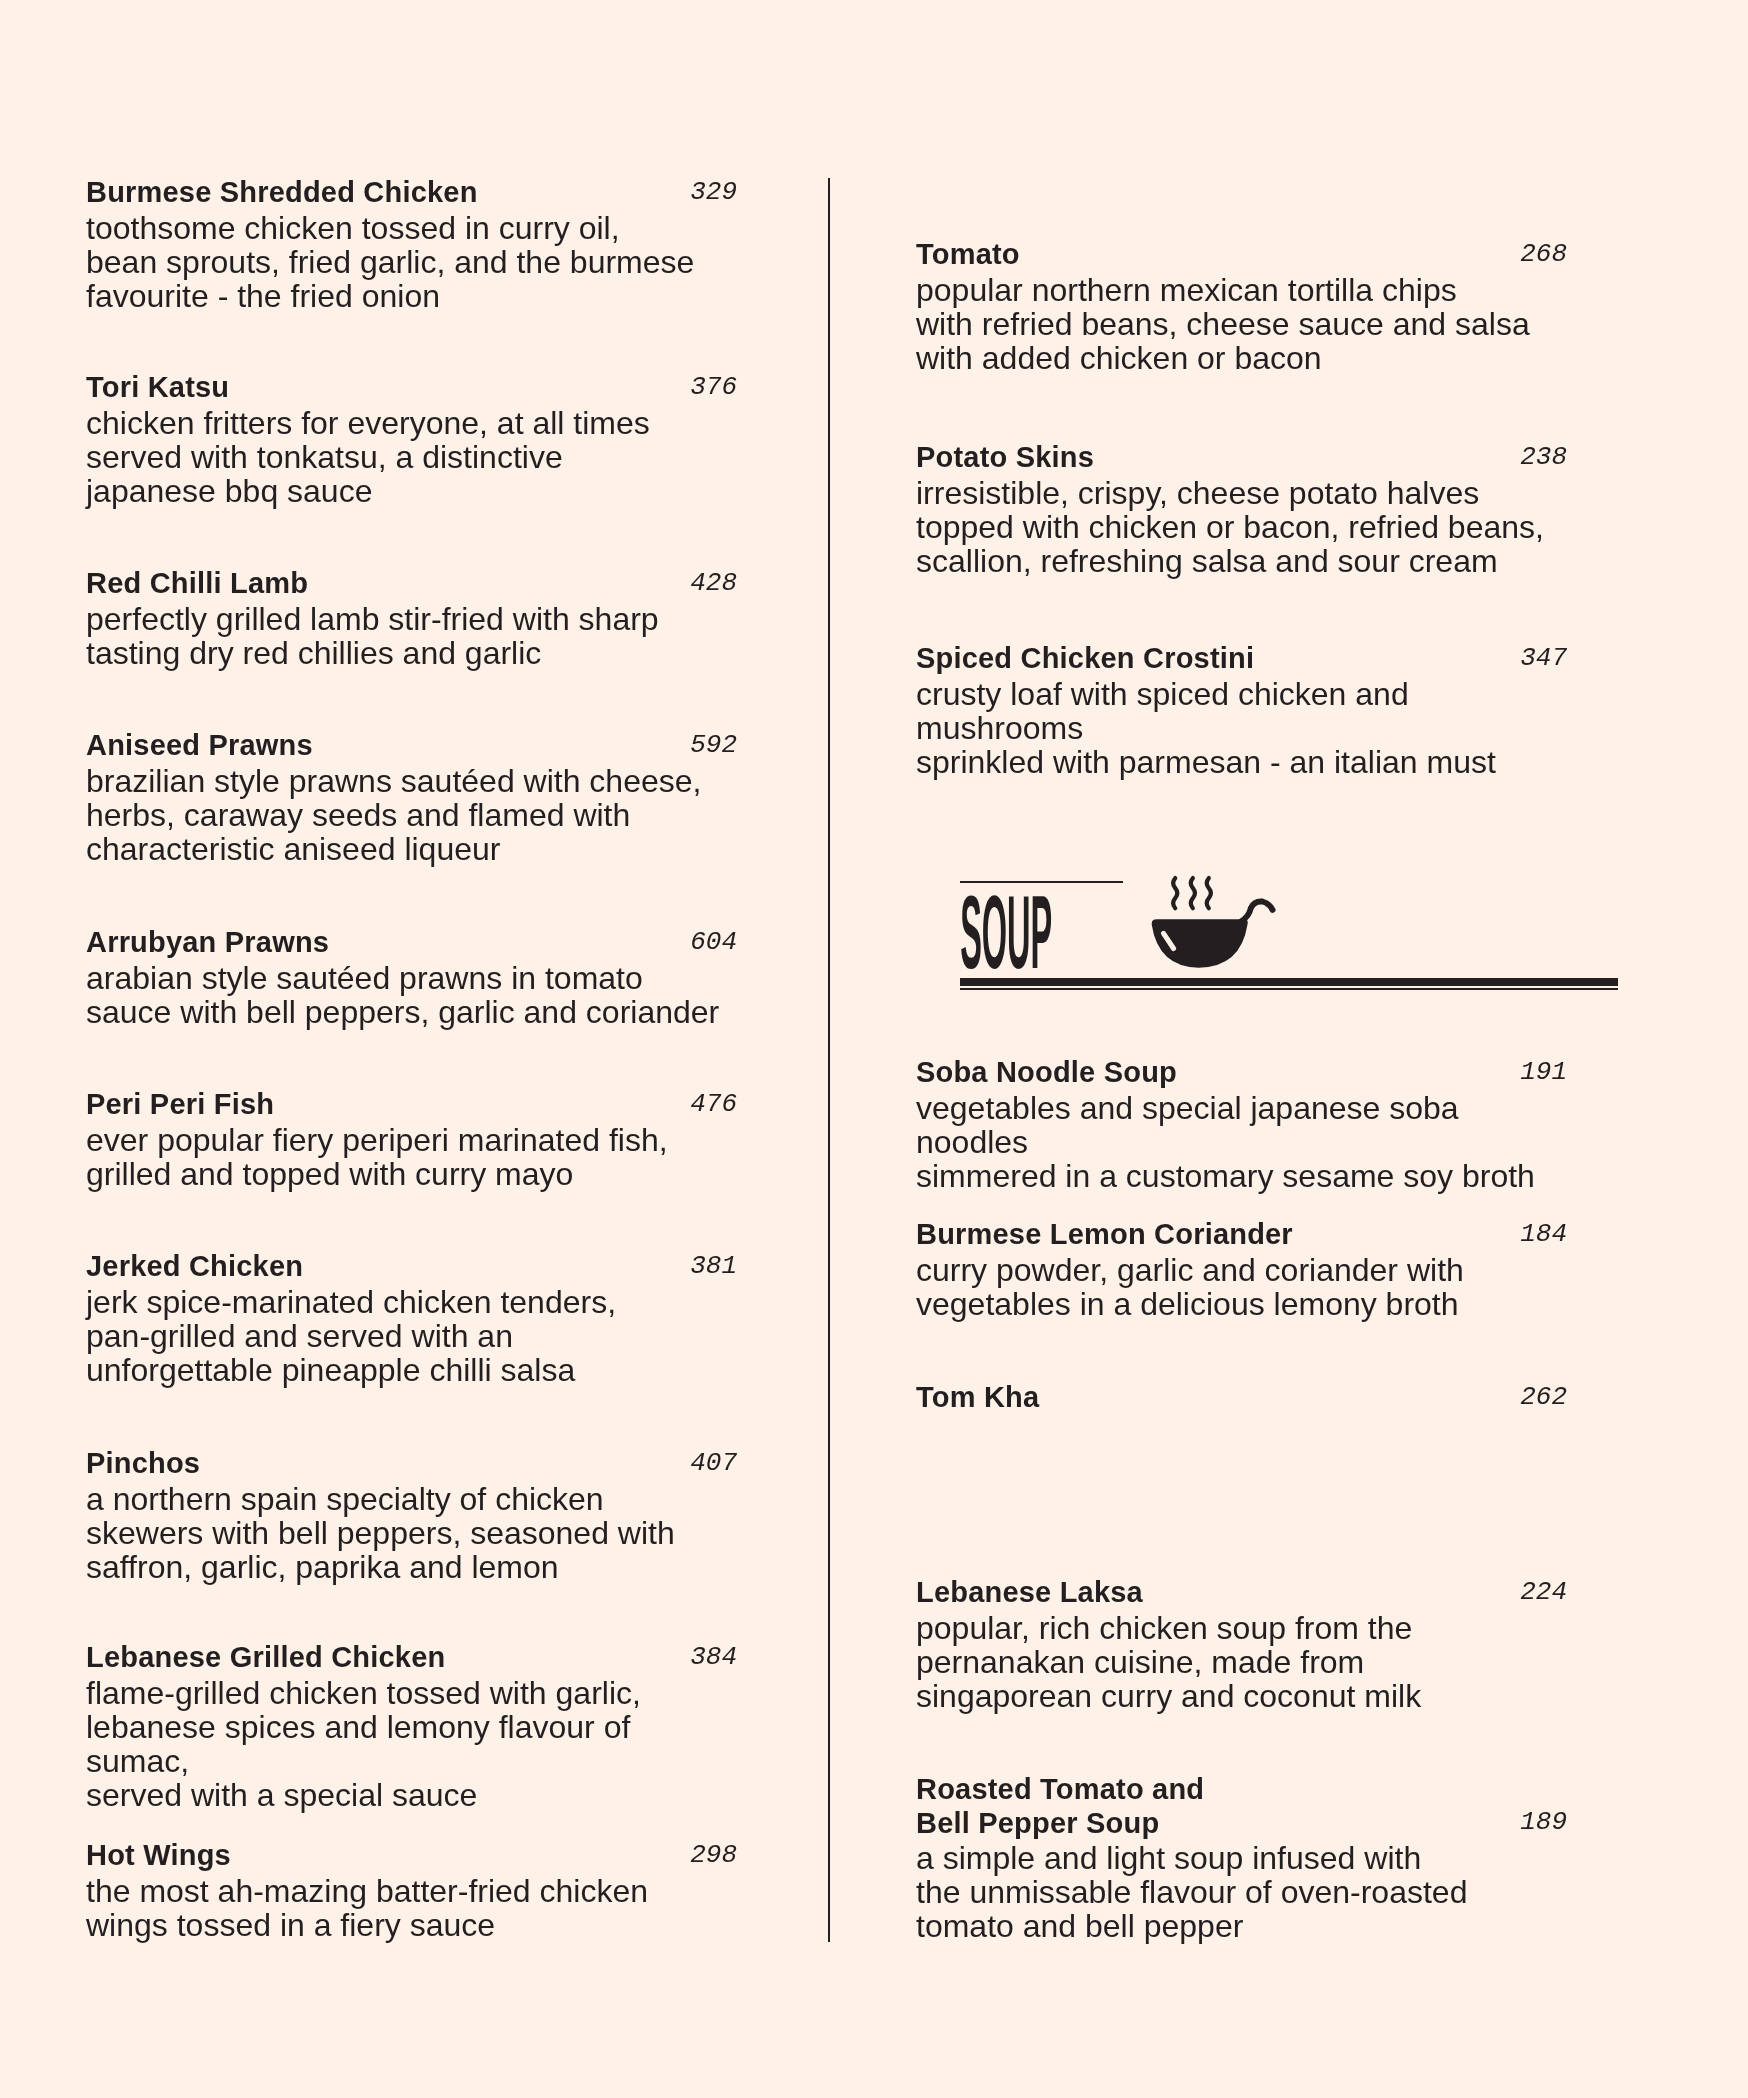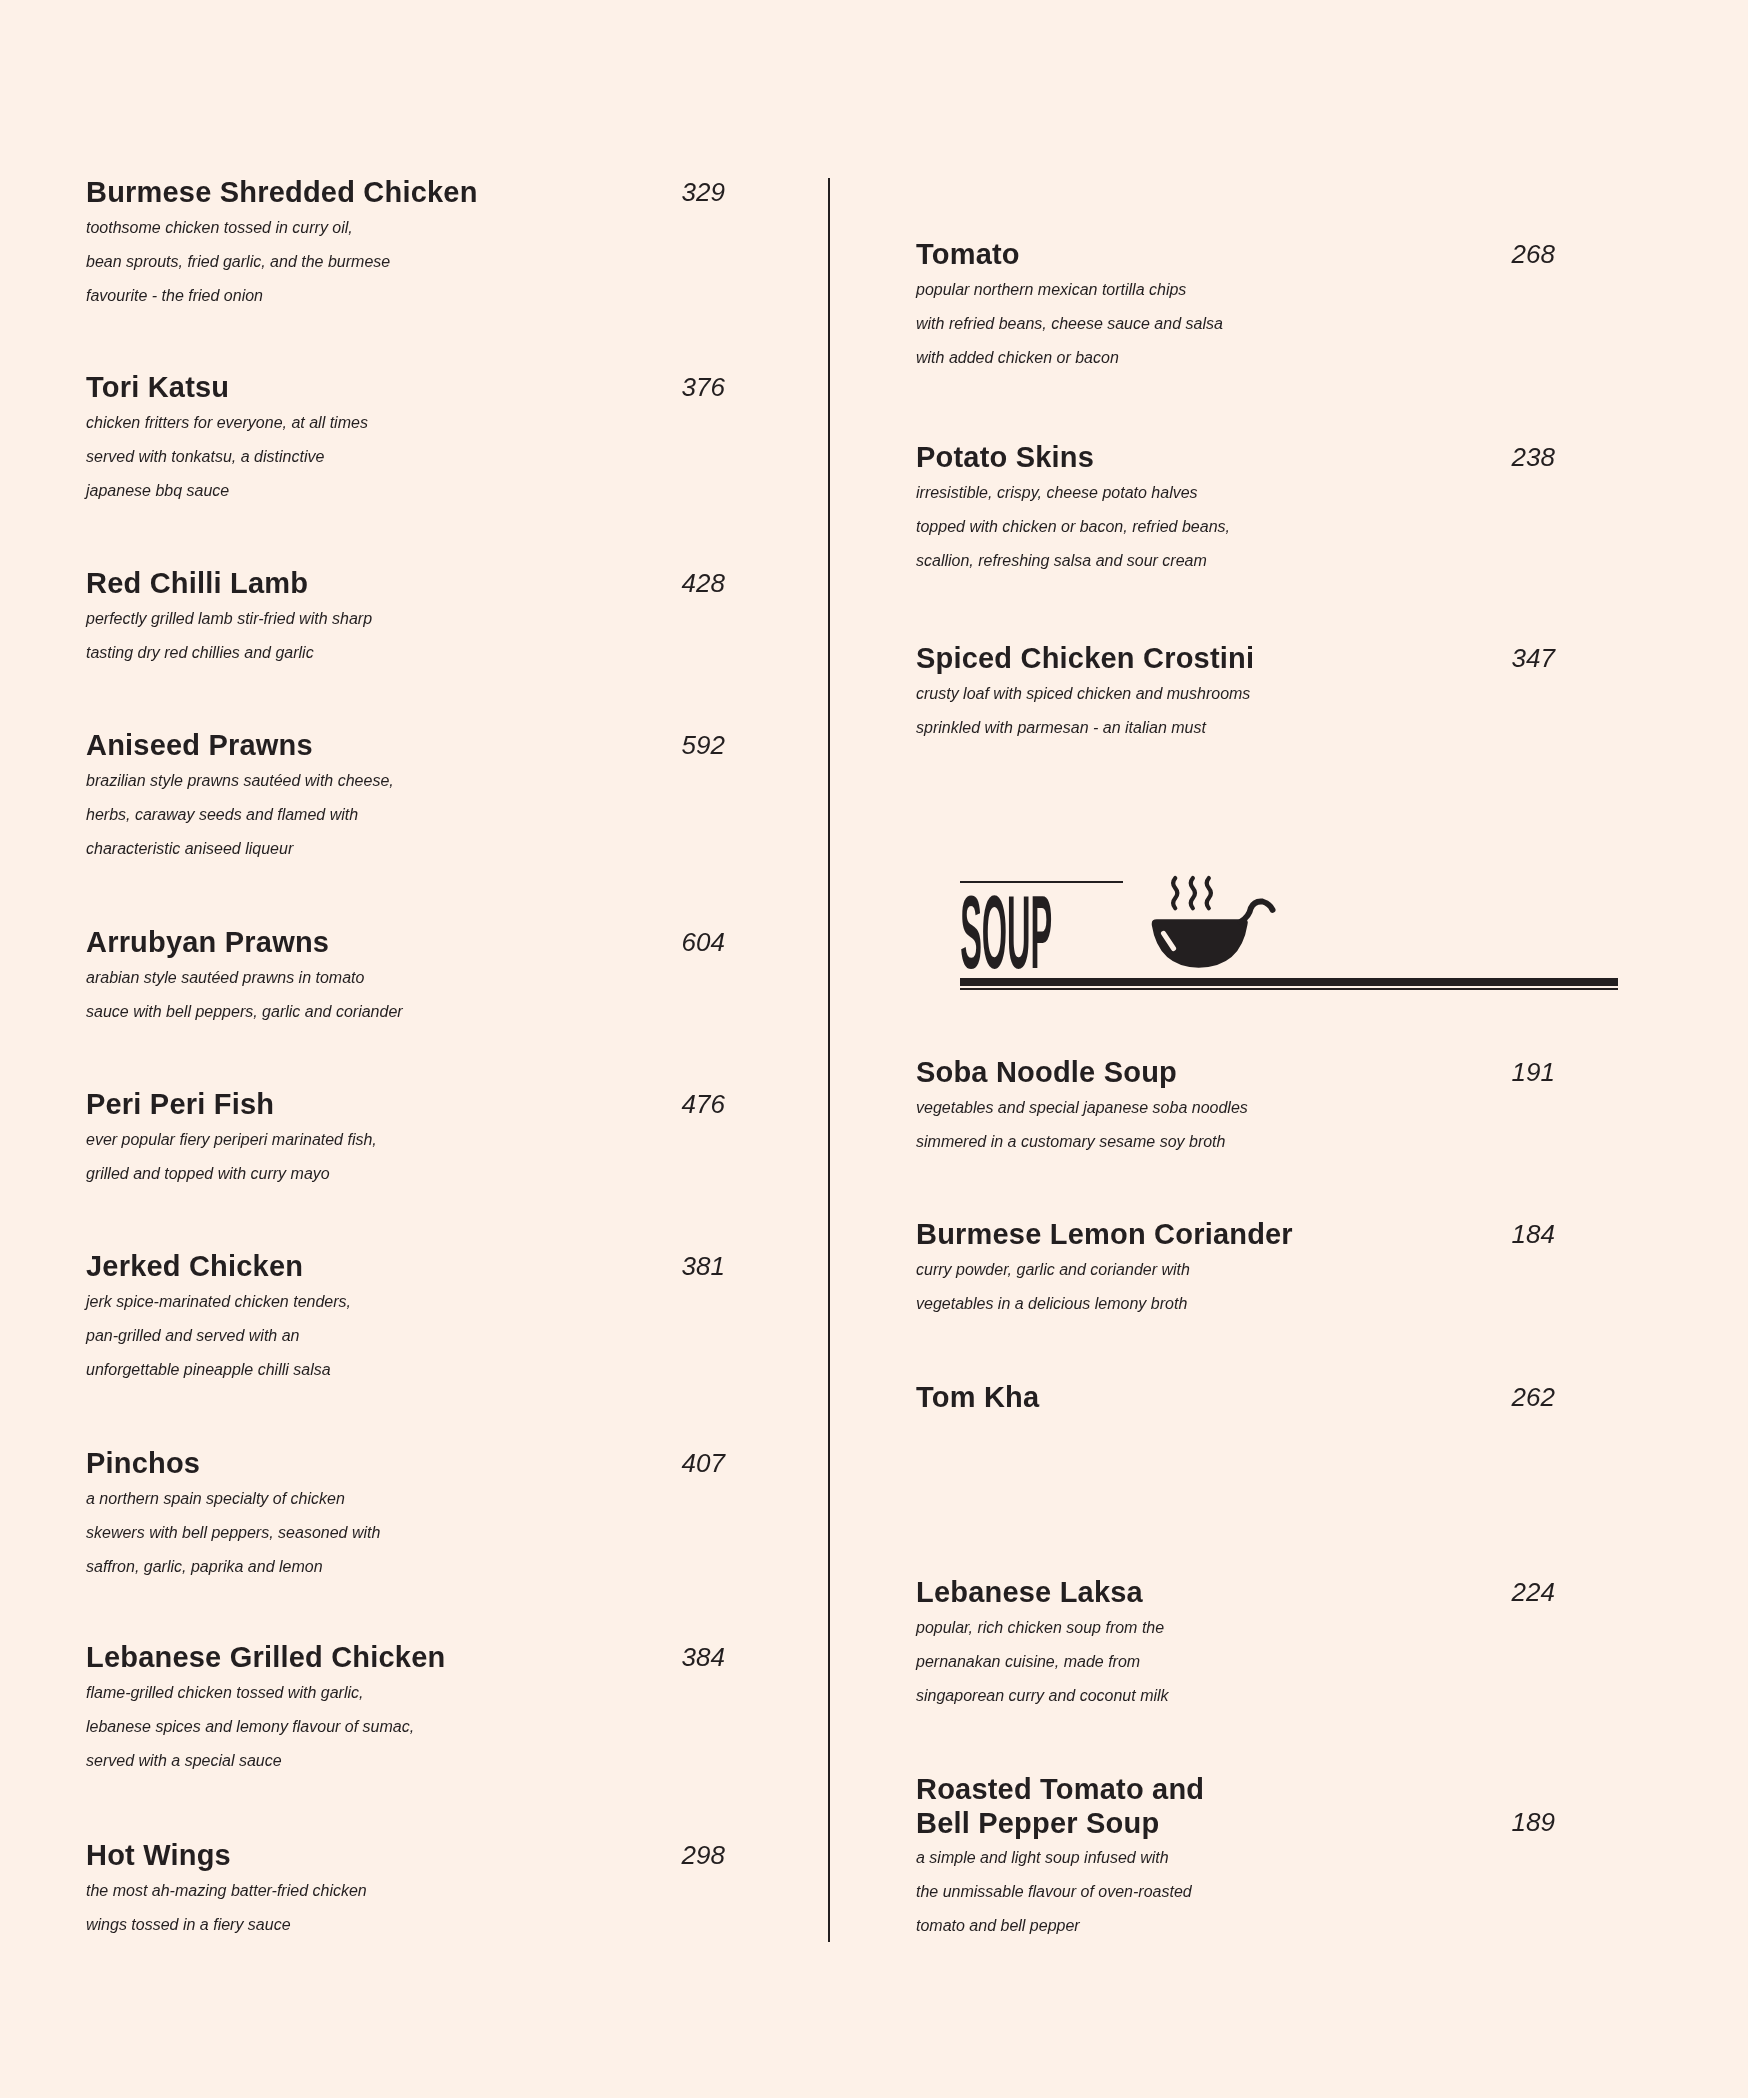--- a/index.html
+++ b/index.html
@@ -21,27 +21,28 @@
   .item.right { left: 916px; width: 651px; }
   .item-head { position: relative; height: 34px; }
   .item-head.two-line { height: 67px; }
   .item-title {
     position: absolute; left: 0; top: 0;
     font-size: 29px; line-height: 34px; font-weight: 700;
     letter-spacing: 0.2px; white-space: pre-line;
     color: #231F20;
   }
   .item-price {
-    position: absolute; right: 12px; bottom: 0;
+    position: absolute; right: 0; bottom: 0;
     font-size: 26px; line-height: 34px; font-style: italic;
     color: #231F20;
+    font-family: Liberation Mono, monospace;
   }
   .item-desc {
     margin-top: 1.7px;
-    font-size: 16px; line-height: 34px; font-style: italic;
+    font-size: 32px; line-height: 34px; 
     color: #231F20; white-space: pre-line;
   }
   .soup-header { position: absolute; left: 916px; top: 873px; width: 658px; height: 122px; margin-left: 44px; }
   .soup-topline { position: absolute; left: 0; top: 8.4px; width: 163px; height: 1.7px; background: #231F20; }
   .soup-word { position: absolute; left: 0; top: 18.5px; width: 94px; height: 77px; }
   .soup-bowl { position: absolute; left: 190px; top: 0; width: 126px; height: 99px; }
   .soup-thick { position: absolute; left: 0; top: 105px; width: 658px; height: 7.6px; background: #231F20; }
   .soup-thin { position: absolute; left: 0; top: 115px; width: 658px; height: 1.7px; background: #231F20; }
 </style>
 </head>

